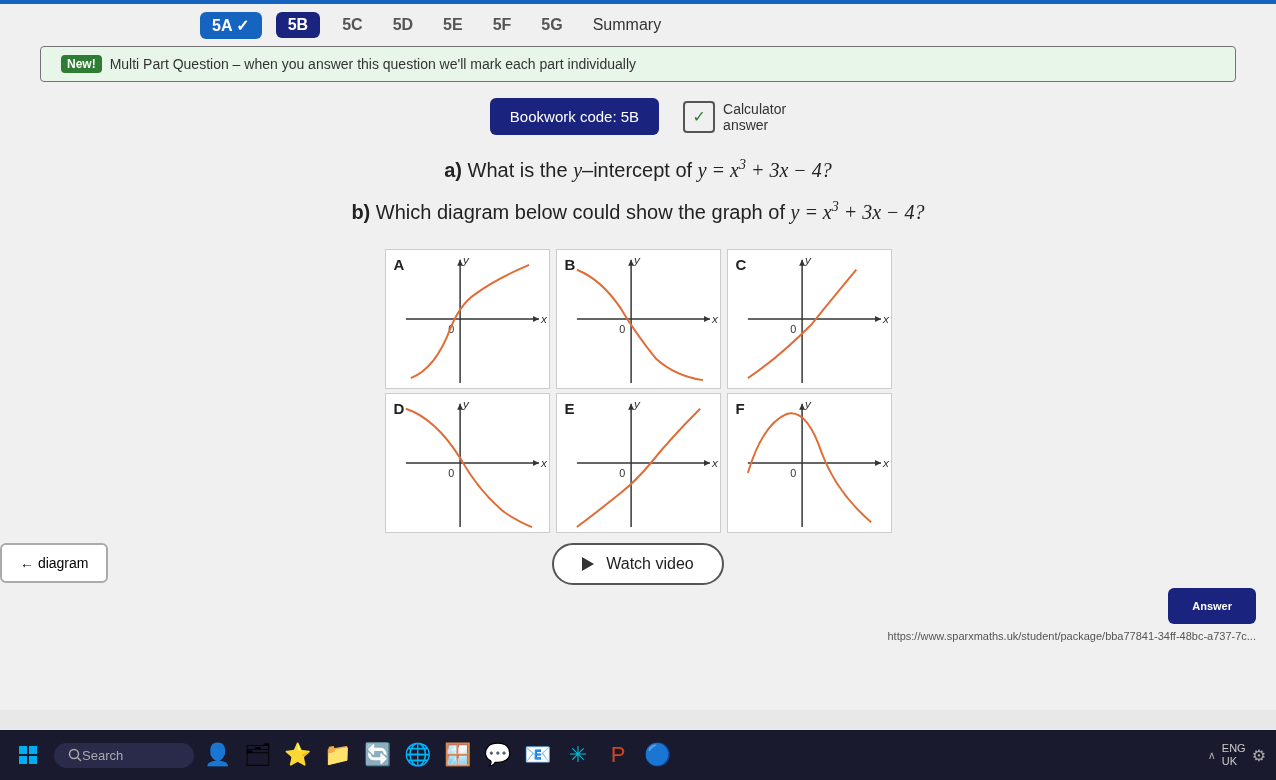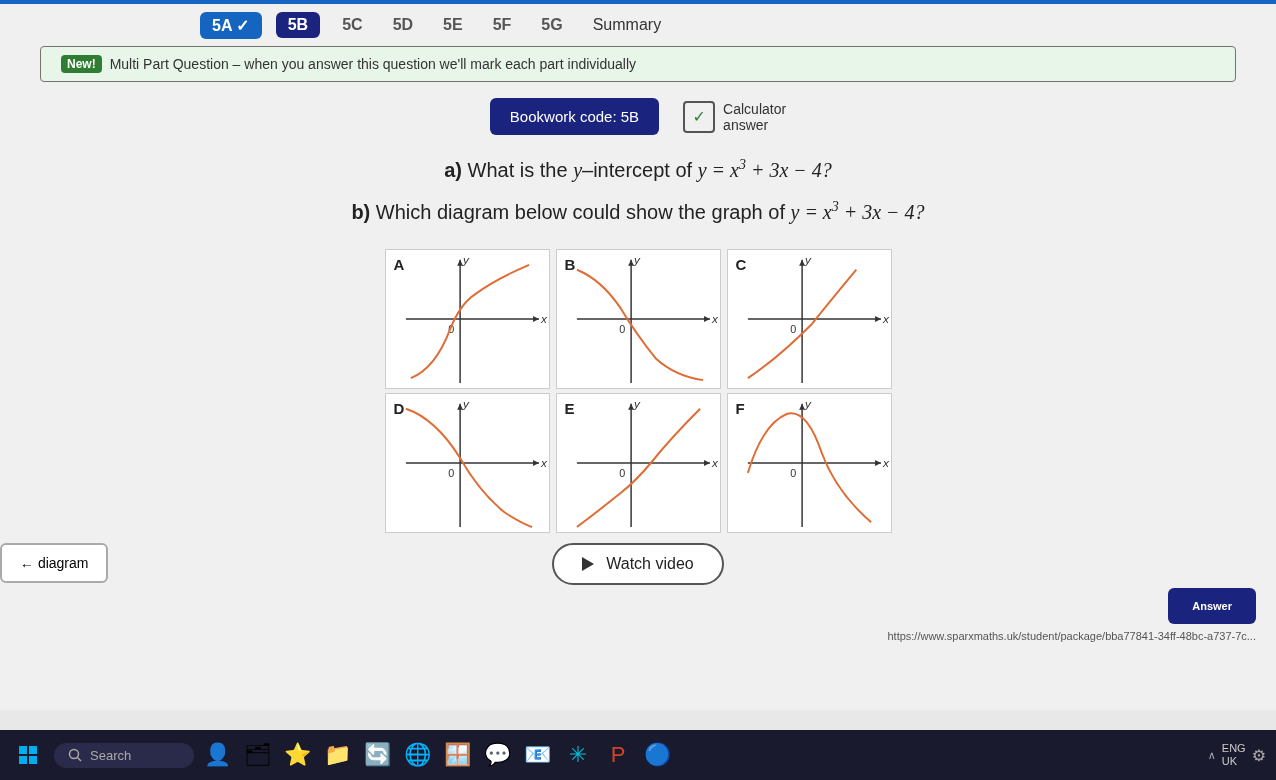--- a/index.html
+++ b/index.html
@@ -253,21 +253,21 @@
       justify-content: center;
       cursor: pointer;
     }
 
     .taskbar-search {
       display: flex;
       align-items: center;
       background: #2a2a4a;
       border-radius: 20px;
       padding: 5px 14px;
-      gap: 8px;
+      gap: 0;
       cursor: pointer;
       min-width: 140px;
     }
 
     .taskbar-icon {
       width: 32px;
       height: 32px;
       border-radius: 4px;
       display: flex;
       align-items: center;

